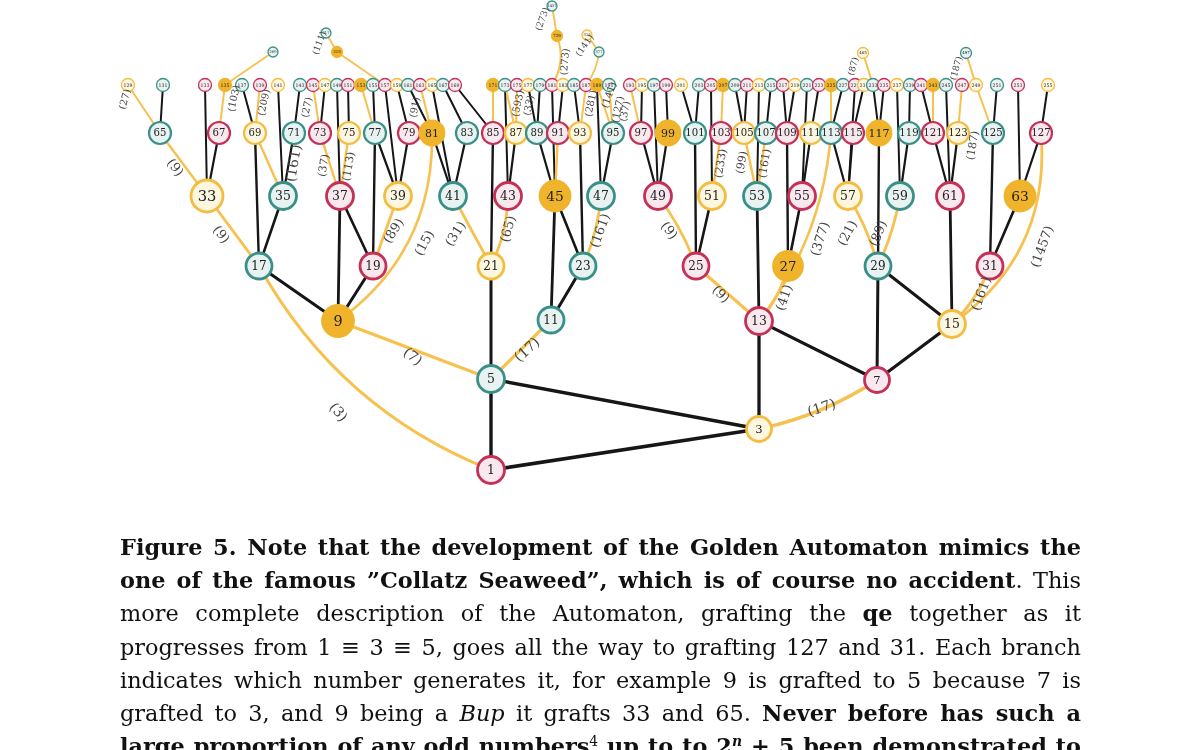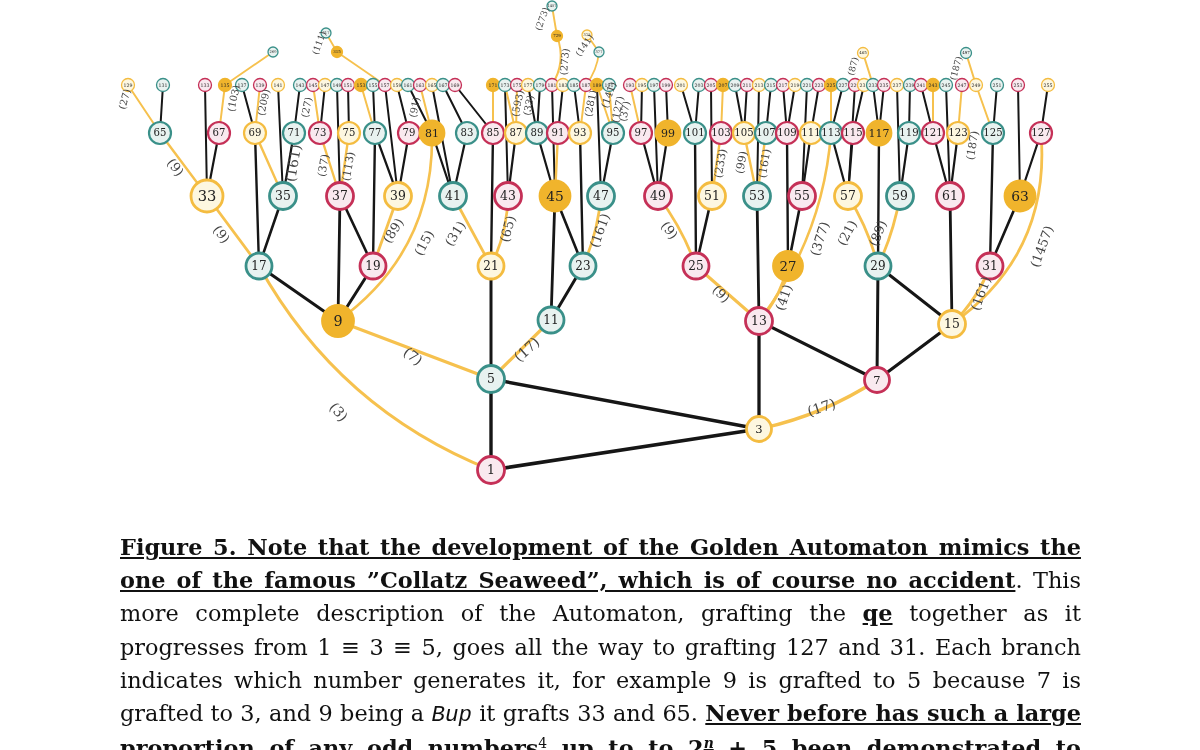--- a/index.html
+++ b/index.html
@@ -9,22 +9,22 @@
   }
   #figure-wrap{position:absolute;left:0;top:0;width:1200px;height:505px;}
   #seaweed-svg{display:block;}
   .node-label{font-family:"DejaVu Serif",serif;fill:#222;}
   .edge-label{font-family:"DejaVu Serif",serif;fill:#444;}
   #caption{
     position:absolute;left:120px;top:531px;width:961px;
     font-size:22.4px;line-height:33.2px;color:#111;
     text-align:justify;
   }
-  #caption .b{font-weight:bold;text-decoration:underline;}
-  #caption .i{font-style:italic;font-family:Liberation Mono, monospace;}
+  #caption .b{font-weight:bold;}
+  #caption .i{font-style:italic;}
   #caption sup{font-size:62%;line-height:0;}
   #caption .mi{font-style:italic;}
 </style>
 </head>
 <body>
 
 <div id="figure-wrap">
   <svg id="seaweed-svg" width="1200" height="505" viewBox="0 0 1200 505" xmlns="http://www.w3.org/2000/svg">
       <path d="M491 470 L491 379" fill="none" stroke="#161616" stroke-width="3.4" stroke-linecap="round"></path>
       <path d="M759 429 L759 321" fill="none" stroke="#161616" stroke-width="3.3" stroke-linecap="round"></path>

